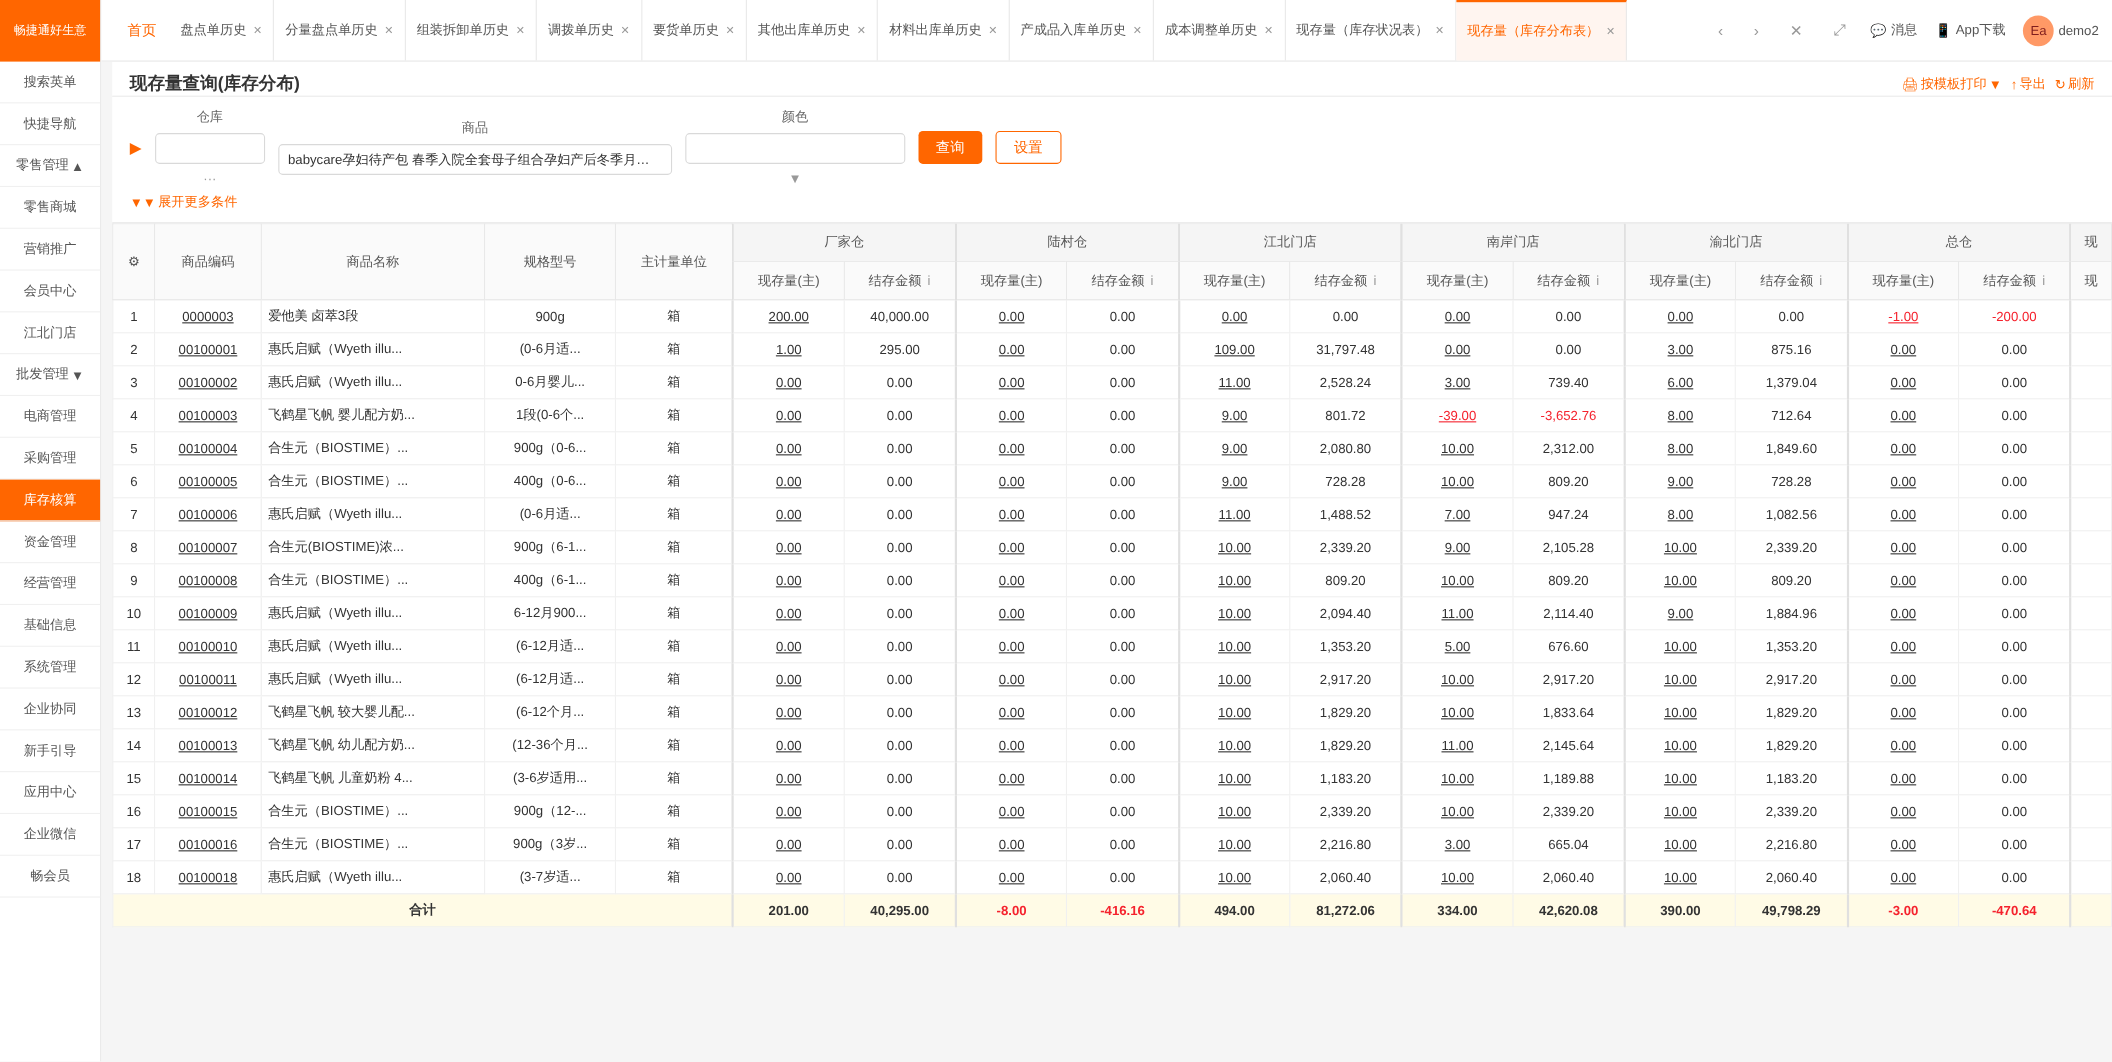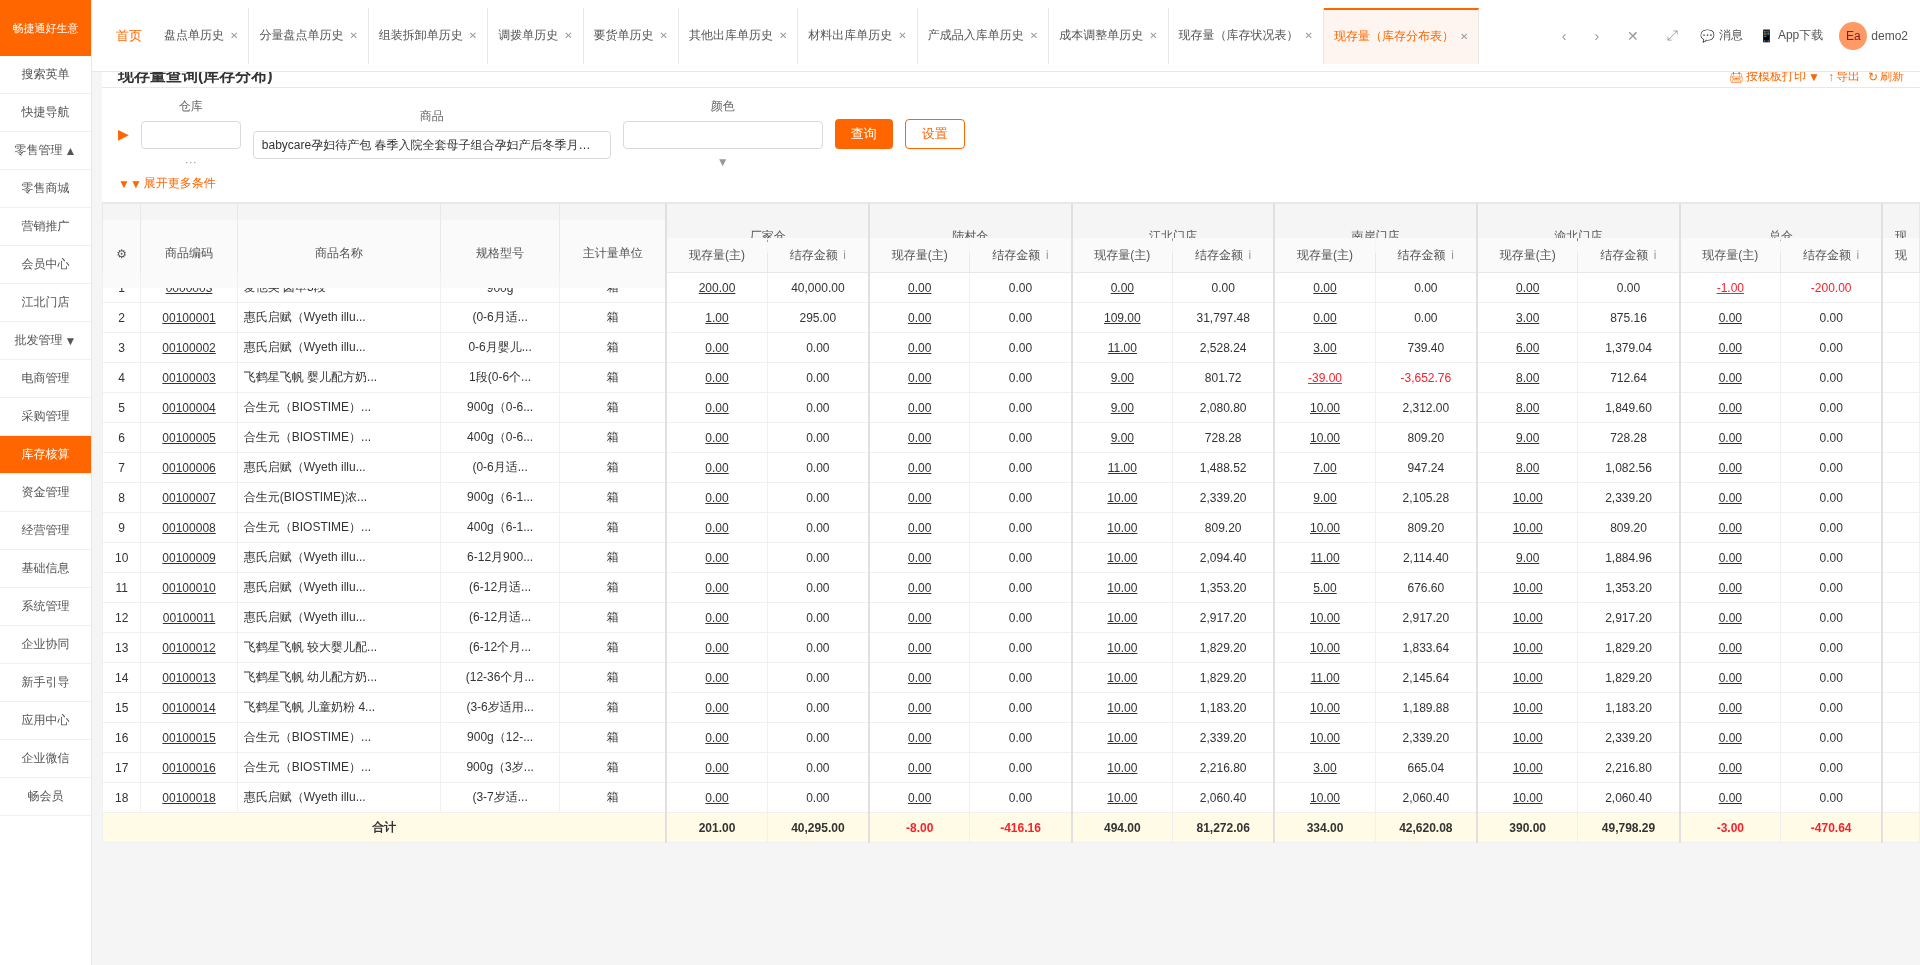--- a/index.html
+++ b/index.html
@@ -14,21 +14,21 @@
       background: #ff6600; color: #fff; text-align: center; padding: 8px 4px; font-size: 11px; line-height: 1.3; cursor: pointer; height: 56px; display: flex; align-items: center; justify-content: center;
     }
     .sidebar-item {
       padding: 10px 4px; text-align: center; color: #555; cursor: pointer; border-bottom: 1px solid #f0f0f0; font-size: 12px;
     }
     .sidebar-item.active { background: #ff6600; color: #fff; }
     .sidebar-item.has-arrow { display: flex; align-items: center; justify-content: center; gap: 2px; }
 
     
     .topnav {
-      position: fixed; left: 92px; top: 0; right: 0; height: 72px; background: #fff; border-bottom: 1px solid #e8e8e8;
+      position: fixed; left: 92px; top: 0; right: 0; height: 56px; background: #fff; border-bottom: 1px solid #e8e8e8;
       display: flex; align-items: center; padding: 0 12px; gap: 0; z-index: 99; overflow: hidden;
     }
     .topnav-home { color: #ff6600; font-size: 13px; padding: 0 12px; white-space: nowrap; cursor: pointer; }
     .tab-item {
       display: flex; align-items: center; padding: 0 10px; height: 56px; border-right: 1px solid #e8e8e8;
       font-size: 12px; color: #555; cursor: pointer; white-space: nowrap; position: relative; gap: 4px;
     }
     .tab-item.active { background: #fff5f0; color: #ff6600; border-top: 2px solid #ff6600; }
     .tab-close { color: #999; font-size: 10px; margin-left: 2px; }
     .topnav-right {
@@ -76,21 +76,21 @@
     }
 
     
     .table-area {
       flex: 1; overflow: auto; padding: 0;
     }
     .data-table {
       width: 100%; border-collapse: collapse; font-size: 12px; min-width: 1600px;
     }
     .data-table th {
-      background: #fafafa; border: 1px solid #e8e8e8; padding: 8px 6px; text-align: center; font-weight: 500; color: #555; white-space: nowrap; position: sticky; top: 16px; z-index: 10; margin-left: 16px;
+      background: #fafafa; border: 1px solid #e8e8e8; padding: 8px 6px; text-align: center; font-weight: 500; color: #555; white-space: nowrap; position: sticky; top: 0; z-index: 10; margin-left: 16px;
     }
     .data-table td {
       border: 1px solid #f0f0f0; padding: 6px 6px; text-align: center; white-space: nowrap; background: #fff;
     }
     .data-table tr.summary td { background: #fffbe6; font-weight: bold; }
     .col-group-header { background: #f5f5f5 !important; }
     .underline { text-decoration: underline; cursor: pointer; color: #333; }
     .red { color: #f5222d; }
     .gear-icon { cursor: pointer; }
     .info-icon { color: #999; cursor: pointer; margin-left: 2px; }

